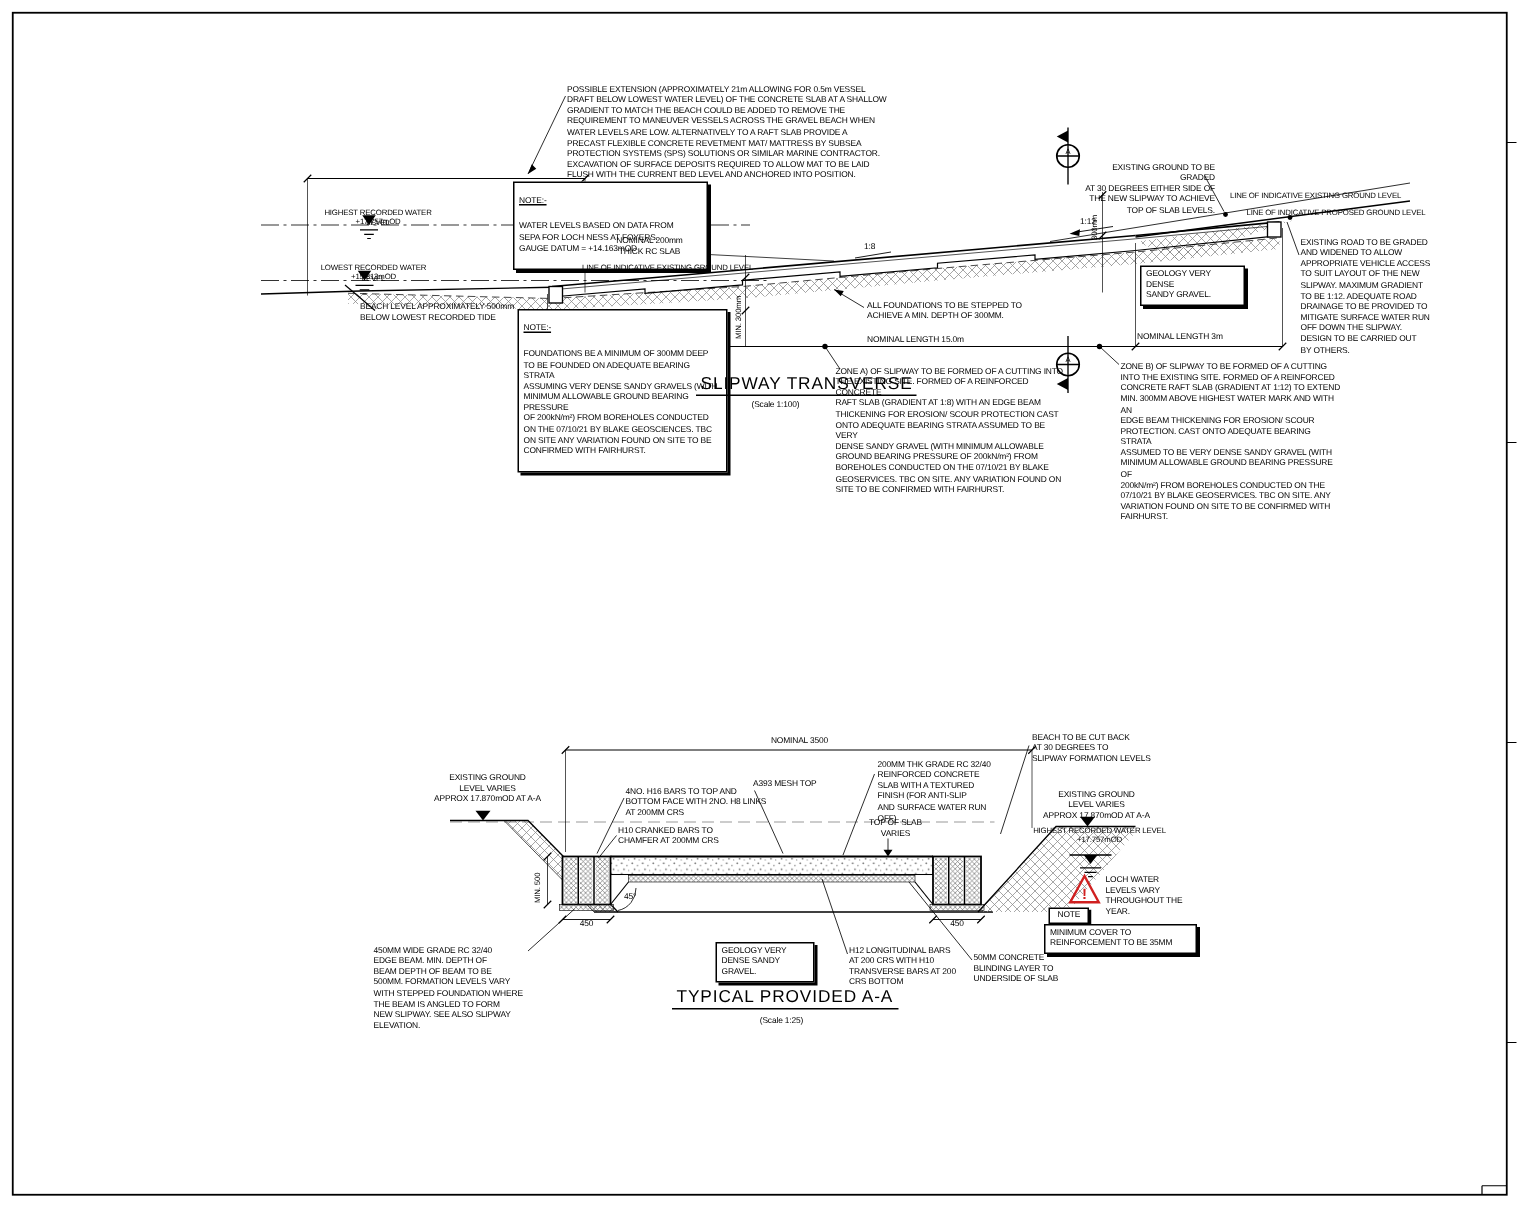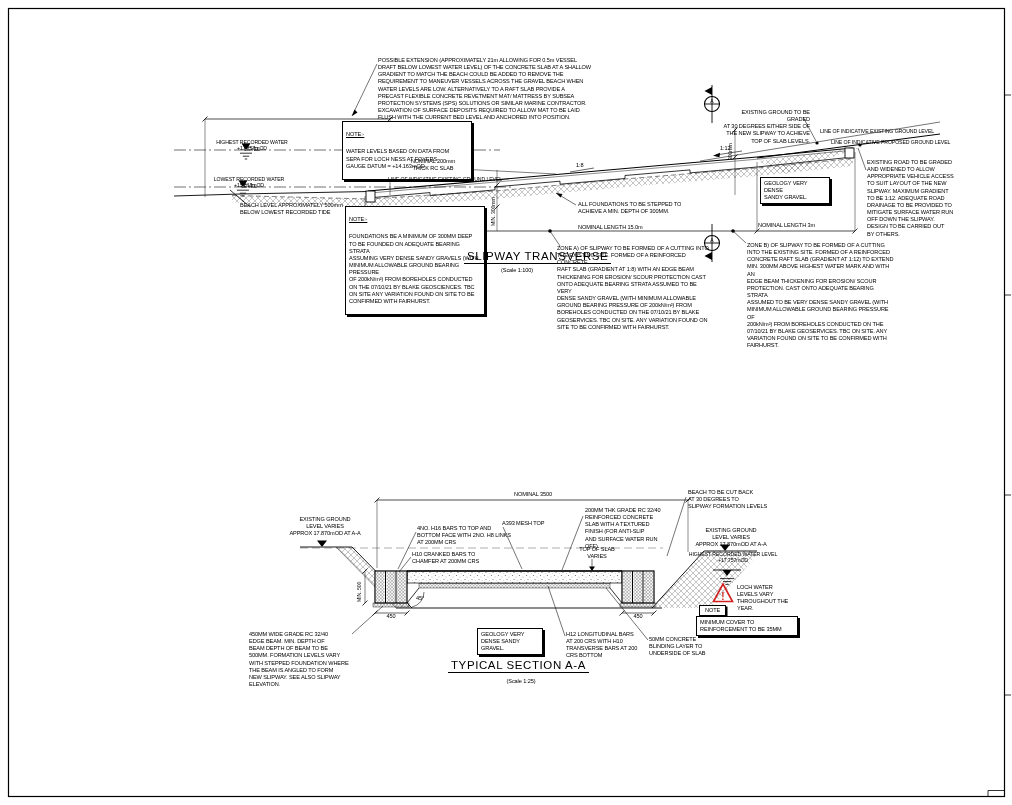--- a/index.html
+++ b/index.html
@@ -392,16 +392,16 @@
 AT 200 CRS WITH H10
 TRANSVERSE BARS AT 200
 CRS BOTTOM</div>
   <div class="t blind">50MM CONCRETE
 BLINDING LAYER TO
 UNDERSIDE OF SLAB</div>
   <div class="t c d450l">450</div>
   <div class="t c d450r">450</div>
   <div class="t sm rot min500">MIN. 500</div>
   <div class="t ang45">45°</div>
-  <div class="title sec-title">TYPICAL SECTION A-A</div>
+  <div class="title sec-title">TYPICAL PROVIDED A-A</div>
   <div class="t c sec-scale">(Scale 1:25)</div>
 
 </div>
 
 </body></html>

